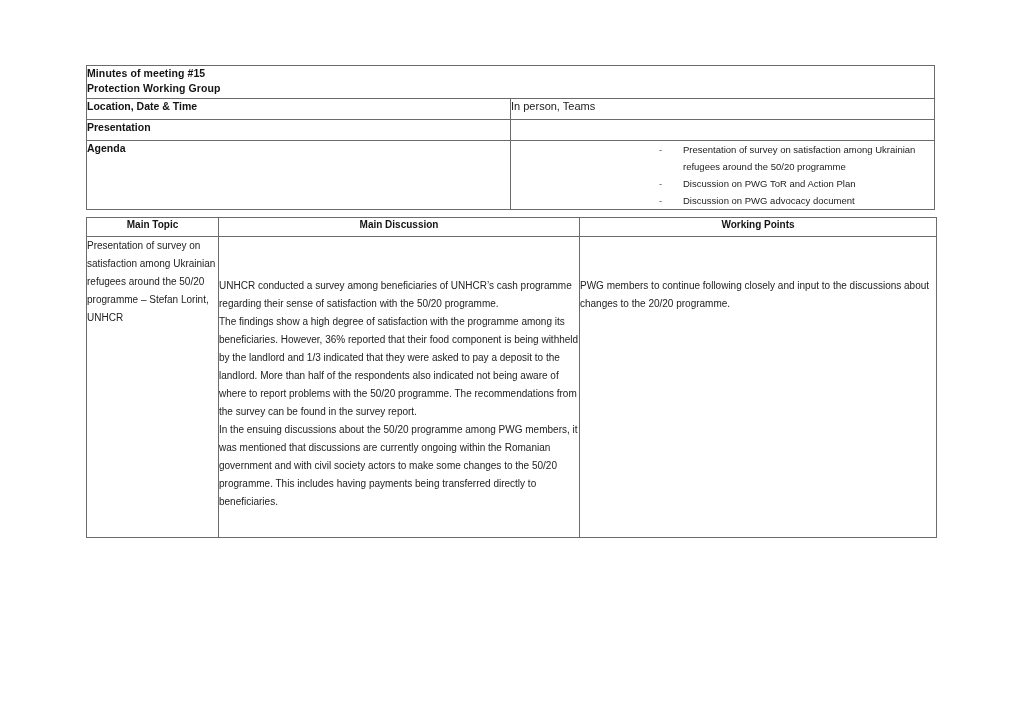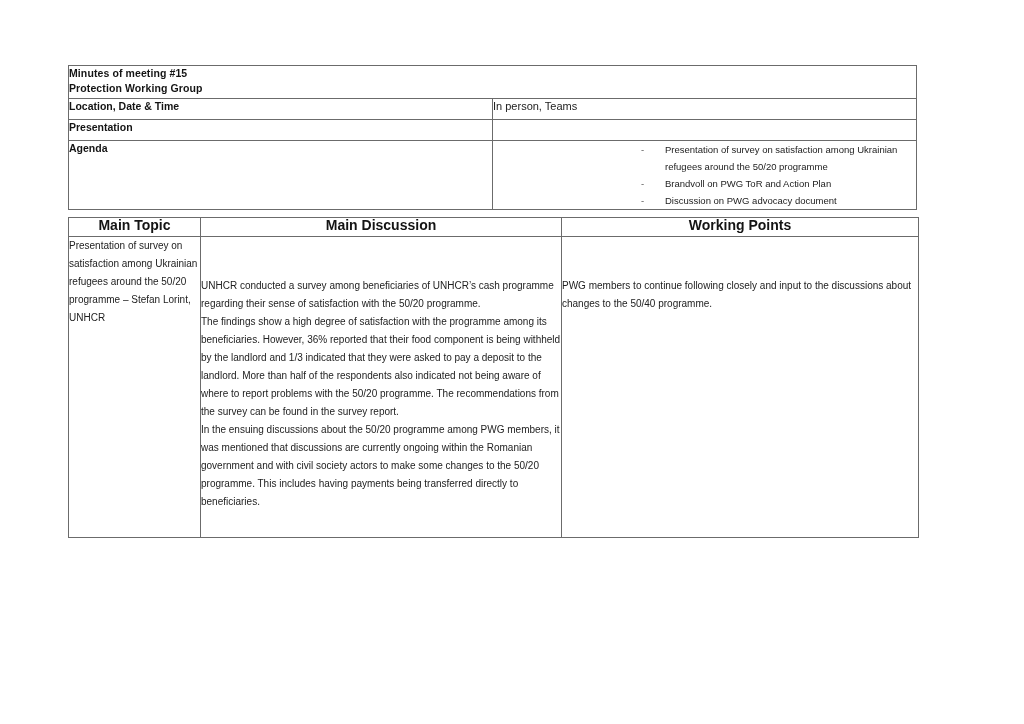--- a/index.html
+++ b/index.html
@@ -18,21 +18,21 @@
 
   .page {
     position: relative;
     width: 1024px;
     height: 724px;
     background: #ffffff;
   }
 
   .doc {
     position: absolute;
-    left: 68px;
+    left: 86px;
     top: 65px;
     width: 849px;
   }
 
   
   table.tbl {
     border-collapse: collapse;
     table-layout: fixed;
     width: 849px;
     border: 1px solid #4d4d4d;
@@ -108,21 +108,21 @@
   .gap {
     height: 7px;
   }
 
   
   .mt-head th {
     background: #aebdd0;
     height: 18px;
     padding: 5px 4px 6px 4px;
     text-align: center;
-    font-size: 14px;
+    font-size: 10px;
     font-weight: bold;
     color: #141414;
     line-height: 14px;
   }
   .col-topic   { width: 131px; }
   .col-disc    { width: 360px; }
   .col-action  { width: 356px; }
 
   .mt-body td {
     padding: 7px 7px 8px 7px;
@@ -184,21 +184,21 @@
             <div class="lbl">Agenda</div>
           </td>
           <td class="agenda-cell">
             <ul class="agenda-list">
               <li>
                 <span class="agenda-dash">-</span>
                 <span class="agenda-text">Presentation of survey on satisfaction among Ukrainian refugees around the 50/20 programme</span>
               </li>
               <li>
                 <span class="agenda-dash">-</span>
-                <span class="agenda-text">Brandvoll on PWG ToR and Action Plan</span>
+                <span class="agenda-text">Discussion on PWG ToR and Action Plan</span>
               </li>
               <li>
                 <span class="agenda-dash">-</span>
                 <span class="agenda-text">Discussion on PWG advocacy document</span>
               </li>
             </ul>
           </td>
         </tr>
       </tbody>
     </table>
@@ -220,21 +220,21 @@
           </td>
           <td>
             <div class="cell-text">
               <p>UNHCR conducted a survey among beneficiaries of UNHCR’s cash programme regarding their sense of satisfaction with the 50/20 programme.</p>
               <p>The findings show a high degree of satisfaction with the programme among its beneficiaries. However, 36% reported that their food component is being withheld by the landlord and 1/3 indicated that they were asked to pay a deposit to the landlord. More than half of the respondents also indicated not being aware of where to report problems with the 50/20 programme. The recommendations from the survey can be found in the survey report.</p>
               <p>In the ensuing discussions about the 50/20 programme among PWG members, it was mentioned that discussions are currently ongoing within the Romanian government and with civil society actors to make some changes to the 50/20 programme. This includes having payments being transferred directly to beneficiaries.</p>
             </div>
           </td>
           <td>
             <div class="cell-text">
-              <p>PWG members to continue following closely and input to the discussions about changes to the 50/40 programme.</p>
+              <p>PWG members to continue following closely and input to the discussions about changes to the 20/20 programme.</p>
             </div>
           </td>
         </tr>
       </tbody>
     </table>
 
   </div>
 </div>
 
 </body></html>

